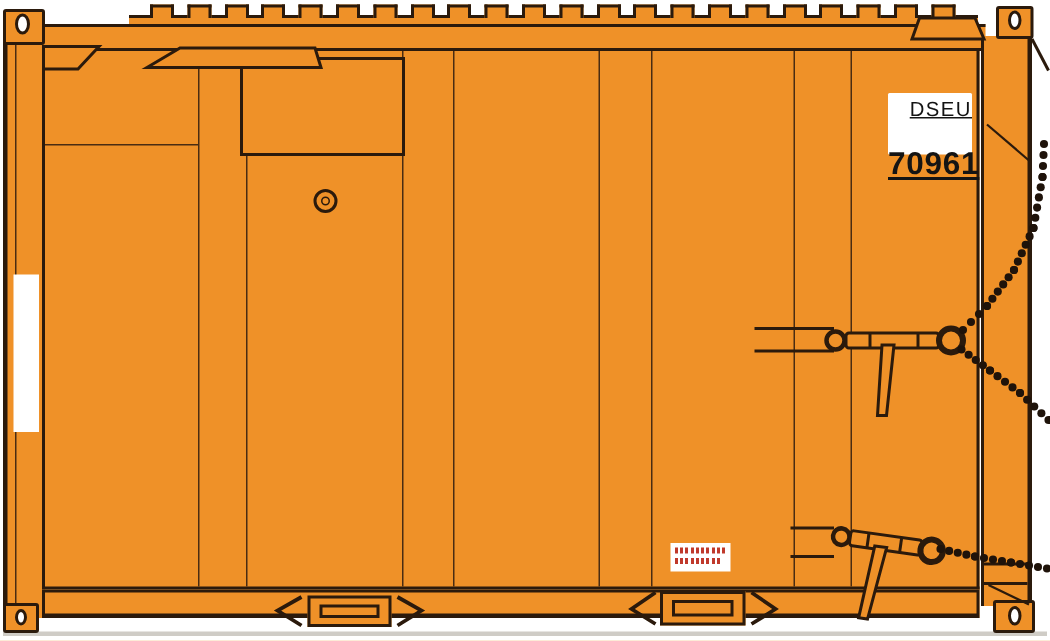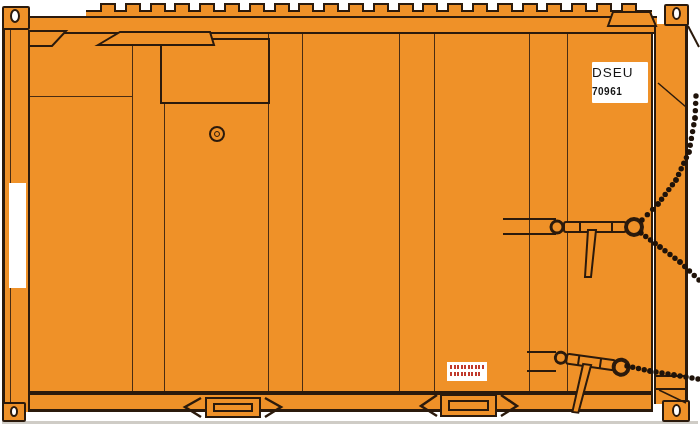--- a/index.html
+++ b/index.html
@@ -65,23 +65,23 @@
   #bottom-band{left:28px;top:393px;width:625px;height:19px;background:var(--body-c);
     border-top:2px solid var(--outline-c);border-bottom:3.5px solid var(--outline-c);
     border-left:2px solid var(--outline-c);border-right:2.5px solid var(--outline-c);}
   .pocket{background:var(--body-c);border:2.5px solid var(--outline-c);}
   #pocket-1{left:205px;top:397px;width:56px;height:21px;}
   #pocket-2{left:440px;top:394px;width:57px;height:23px;}
   .pocket .pocket-inner{position:absolute;left:6px;right:6px;top:4px;bottom:4px;
     border:2px solid var(--outline-c);}
   
   #id-placard{left:592px;top:62px;width:56px;height:41px;background:#fff;border-radius:1px;
-    text-align:left;color:var(--placard-text-c);padding-top:2px;line-height:1;}
+    text-align:right;color:var(--placard-text-c);padding-top:2px;line-height:1;text-decoration:underline;}
   #id-placard .l1{display:block;font-size:13.5px;letter-spacing:1px;line-height:18px;}
-  #id-placard .l2{display:block;font-size:10px;font-weight:700;letter-spacing:.5px;line-height:19px;}
+  #id-placard .l2{display:block;font-size:21px;font-weight:700;letter-spacing:.5px;line-height:19px;margin-top:18px;}
   #warning-placard{left:447px;top:362px;width:40px;height:19px;background:#fff;
     padding:3px 3px 0 3px;}
   .wl-row{height:4px;margin-bottom:2.5px;
     background:repeating-linear-gradient(90deg,var(--red-c) 0 2px,transparent 2px 3.5px);}
   .wl-row.short{width:92%;}
   
   #overlay{position:absolute;left:0;top:0;pointer-events:none;}
   #overlay .ol{stroke:var(--outline-c);stroke-width:2;fill:none;}
   #overlay .thin{stroke:var(--outline-c);stroke-width:1.5;fill:none;}
   #overlay .pad{fill:var(--body-c);stroke:var(--outline-c);stroke-width:2;}

